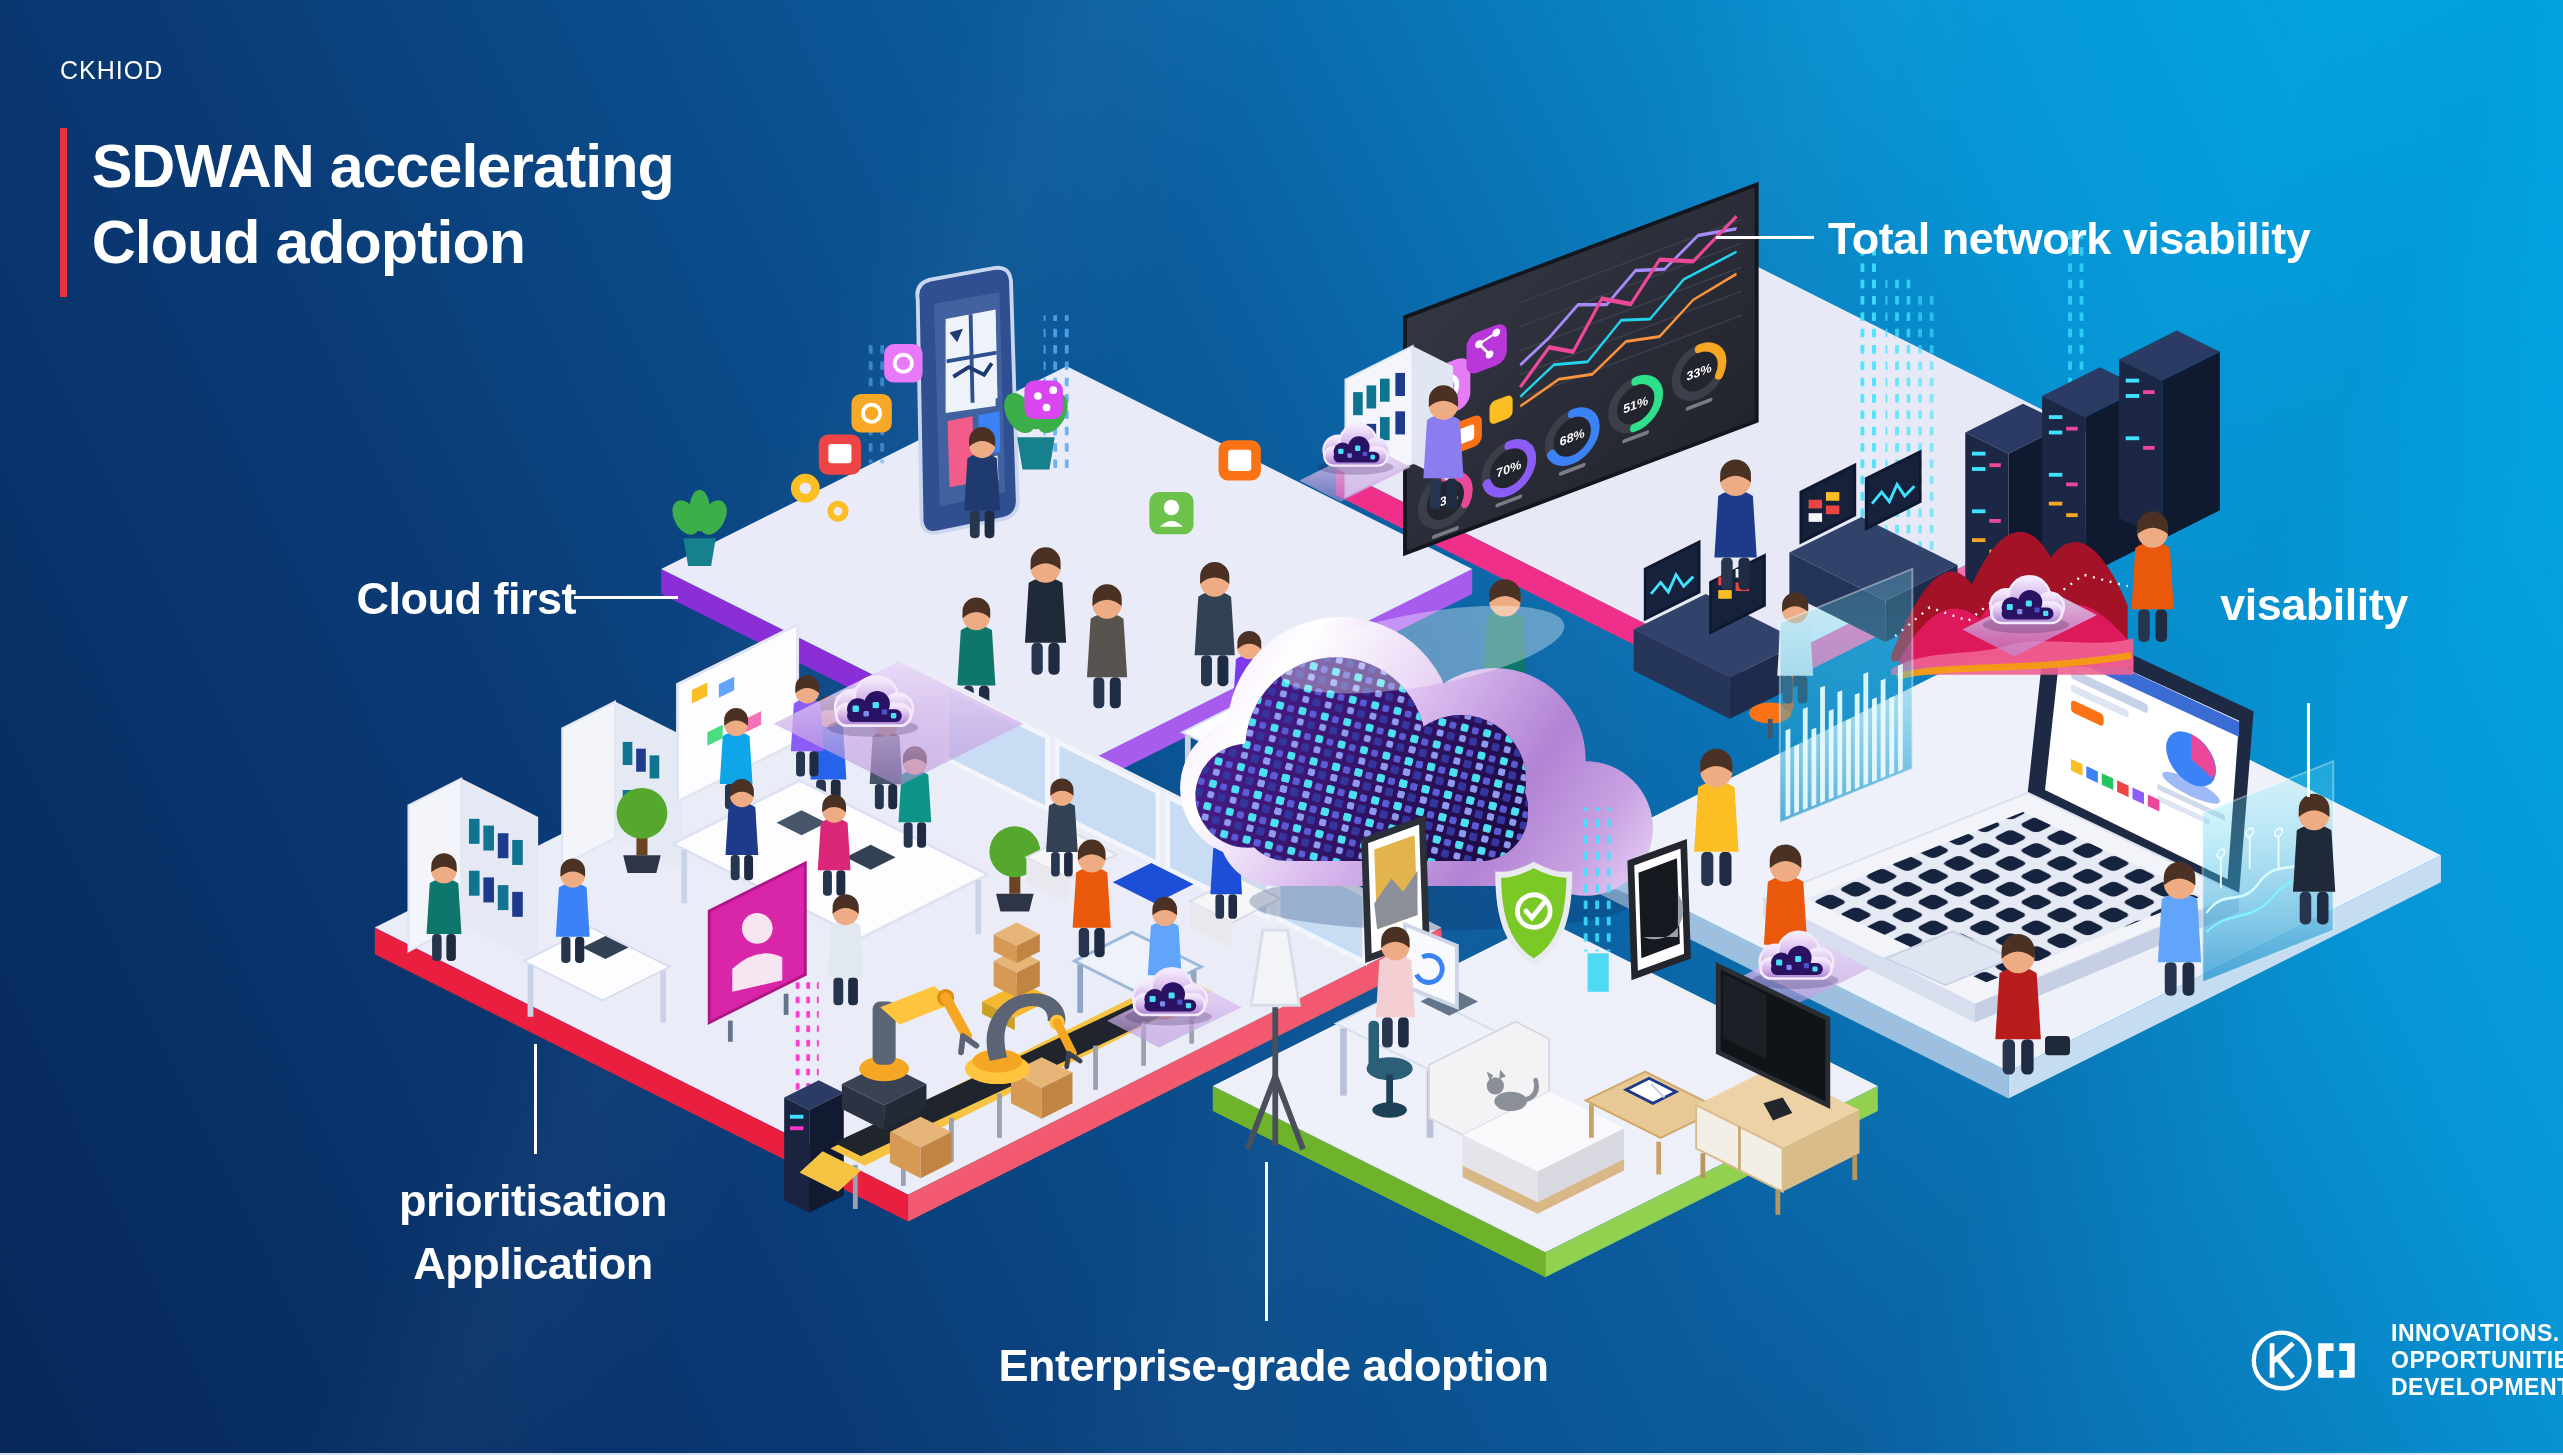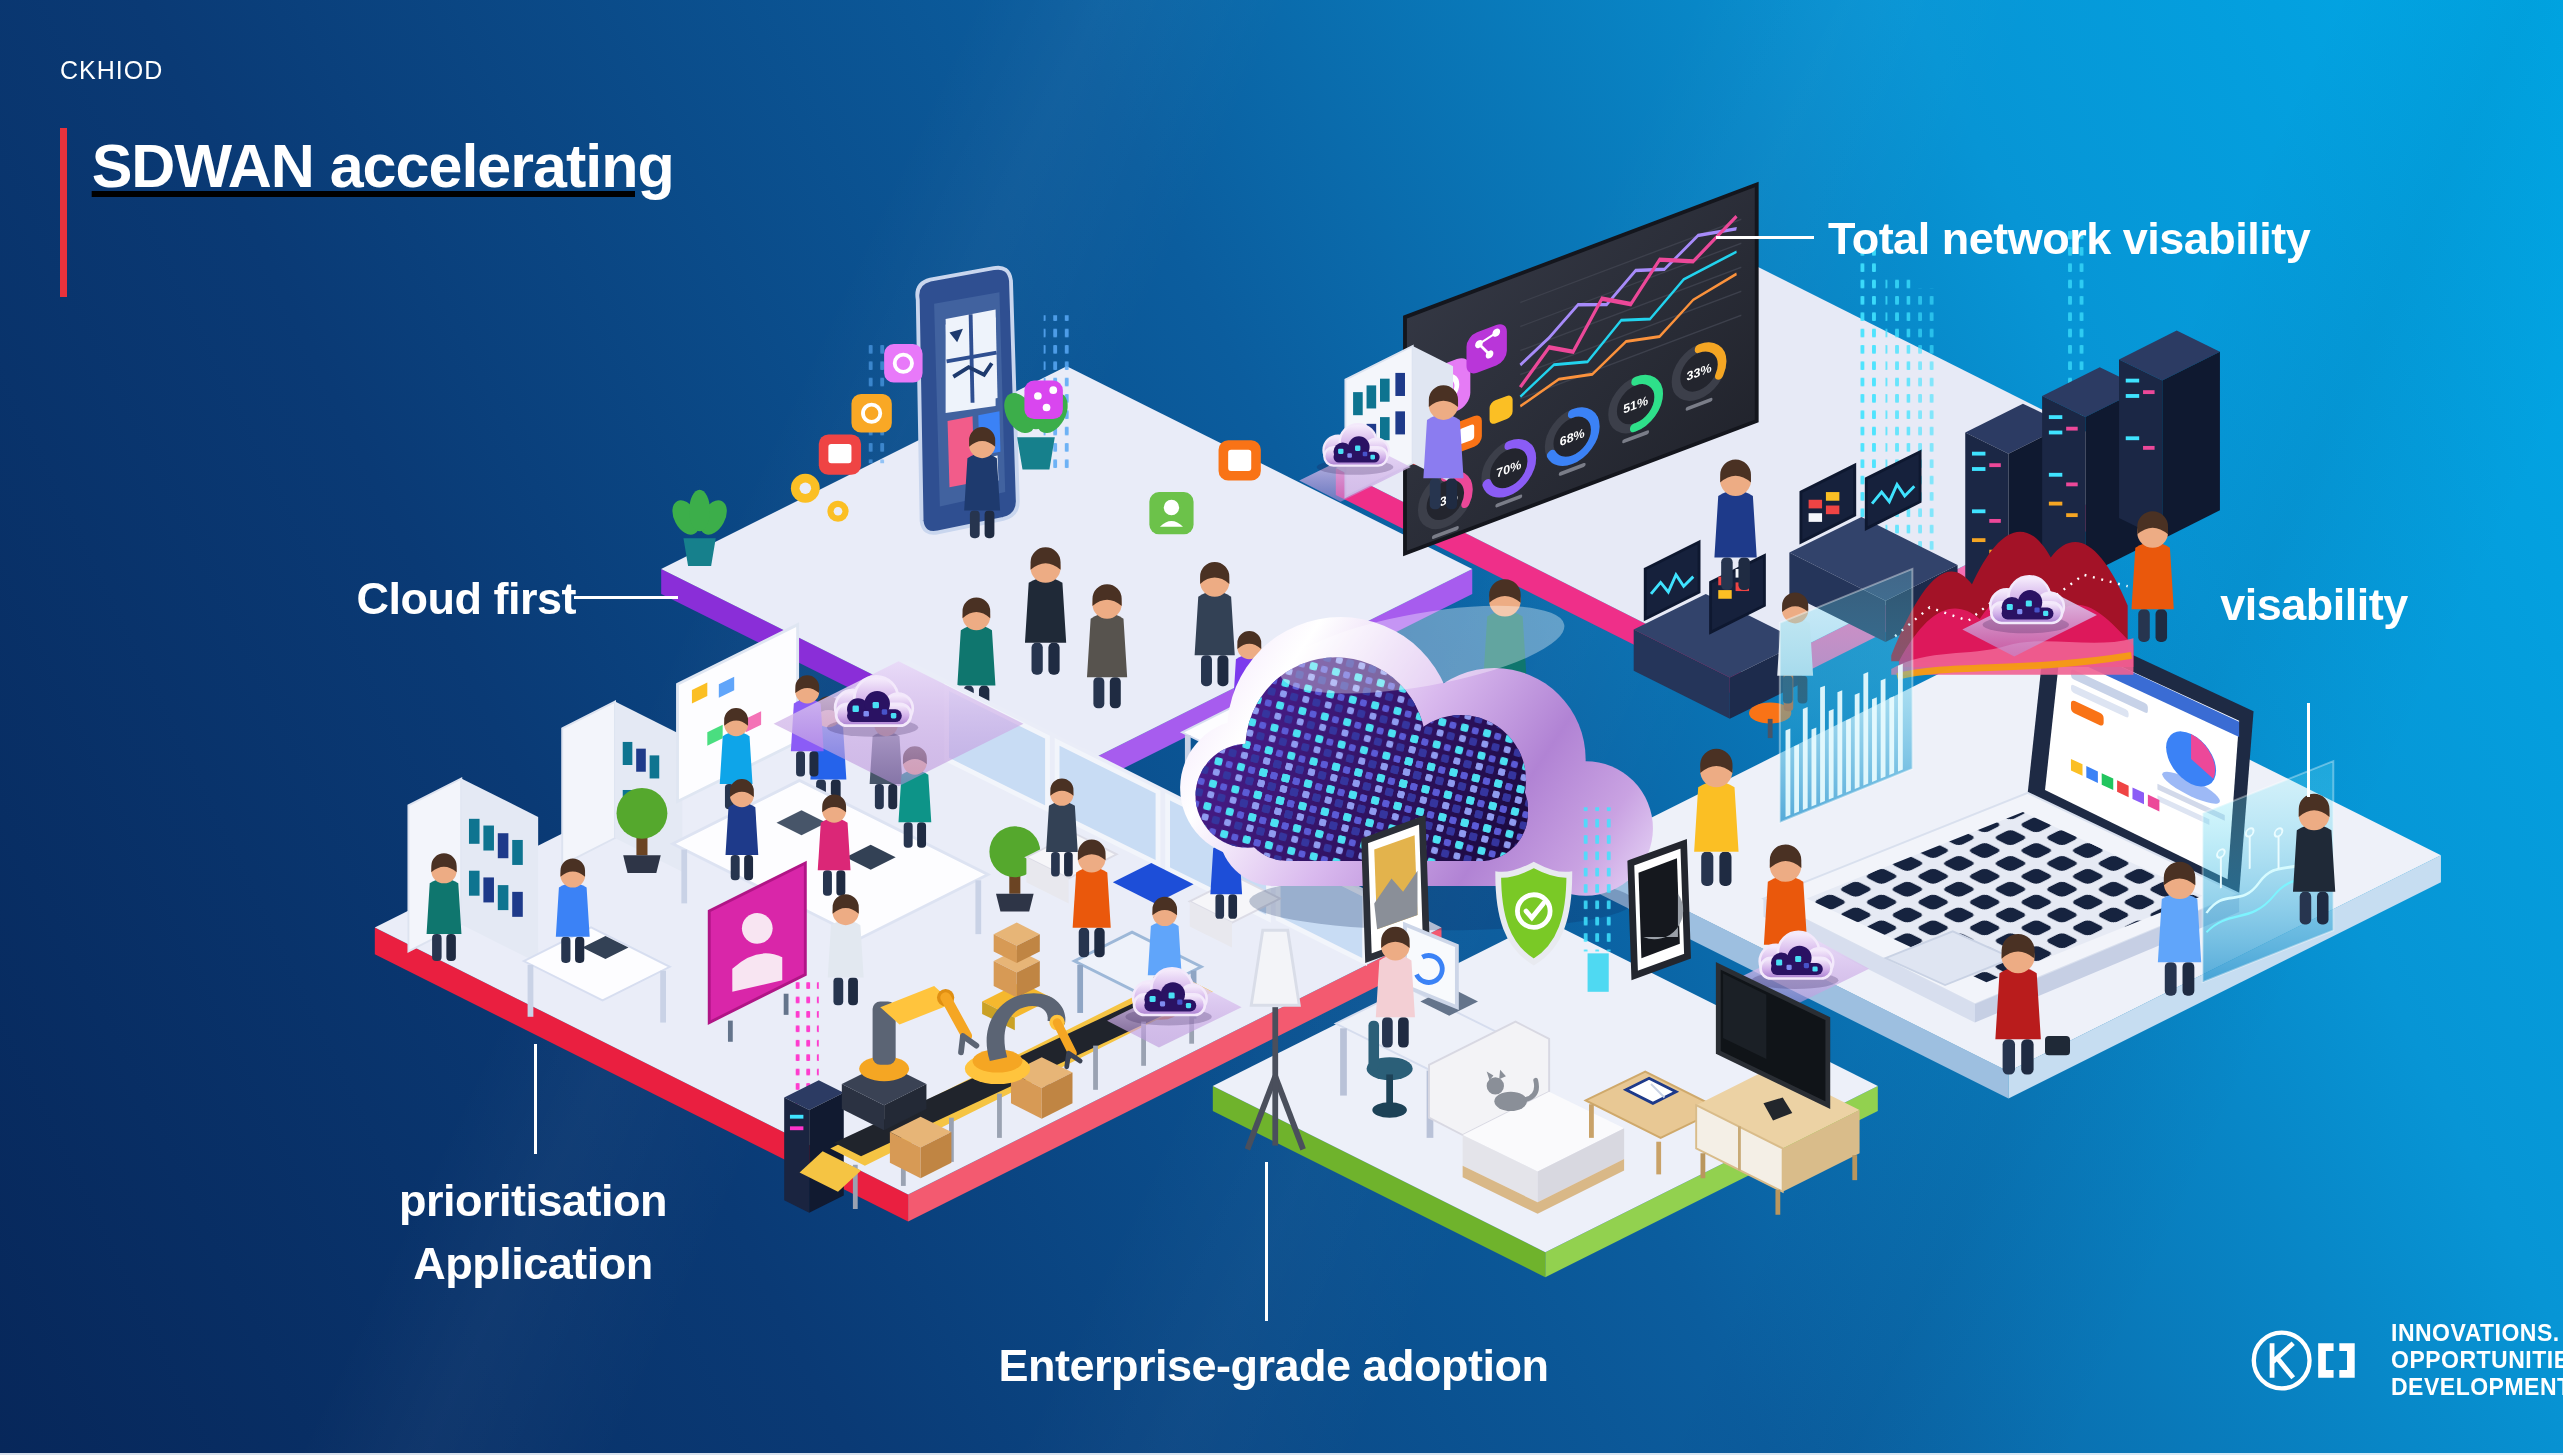--- a/index.html
+++ b/index.html
@@ -11,21 +11,21 @@
   .stage::before{
     content:"";position:absolute;inset:0;pointer-events:none;
     background:
       linear-gradient(115deg,transparent 30%,rgba(255,255,255,0.03) 34%,transparent 40%),
       linear-gradient(115deg,transparent 52%,rgba(255,255,255,0.025) 57%,transparent 63%),
       linear-gradient(115deg,transparent 72%,rgba(0,20,60,0.05) 78%,transparent 85%);
   }
   svg.scene{position:absolute;left:0;top:0;}
   .hdr{position:absolute;left:60px;top:56px;color:#fff;}
   .brand{font-size:25px;letter-spacing:1px;font-weight:normal;}
-  .titleblock{position:absolute;left:60px;top:128px;display:flex;text-decoration:underline;}
+  .titleblock{position:absolute;left:60px;top:128px;display:flex;}
   .accent{width:6.7px;height:169px;background:#e8323c;margin-right:25px;}
   .title{font-size:61px;line-height:76px;color:#fff;font-weight:bold;letter-spacing:-1px;white-space:nowrap;}
   .callout{position:absolute;color:#fff;font-size:45px;font-weight:bold;letter-spacing:-0.5px;white-space:nowrap;}
   .cline{position:absolute;background:#fff;}
   .footer{position:absolute;left:2249px;top:1320px;display:flex;align-items:center;color:#fff;}
   .taglines{margin-left:19px;font-size:23px;line-height:27px;letter-spacing:0.5px;font-weight:bold;}
   .c2{text-align:center;}
   .r{text-align:right;}
   .bottom-edge{position:absolute;left:0;bottom:0;width:100%;height:2.9px;background:#eef4fa;opacity:.9;}
 </style>
@@ -791,20 +791,21 @@
   </g>
 </svg>
 
 <div class="hdr">
   <div class="brand">CKHIOD</div>
 </div>
 <div class="titleblock">
   <div class="accent"></div>
   <div class="title">
     <div>SDWAN accelerating</div>
+    <div>Cloud adoption</div>
   </div>
 </div>
 
 <div class="callout r" style="left:302px;top:573px;width:274px;">Cloud first</div>
 <div class="cline" style="left:574px;top:596px;width:104px;height:2.9px;"></div>
 
 <div class="callout" style="left:1828px;top:213px;">Total network visability</div>
 <div class="cline" style="left:1716px;top:236px;width:98px;height:2.9px;"></div>
 
 <div class="callout c2" style="left:2112px;top:575px;width:404px;line-height:60px;">

